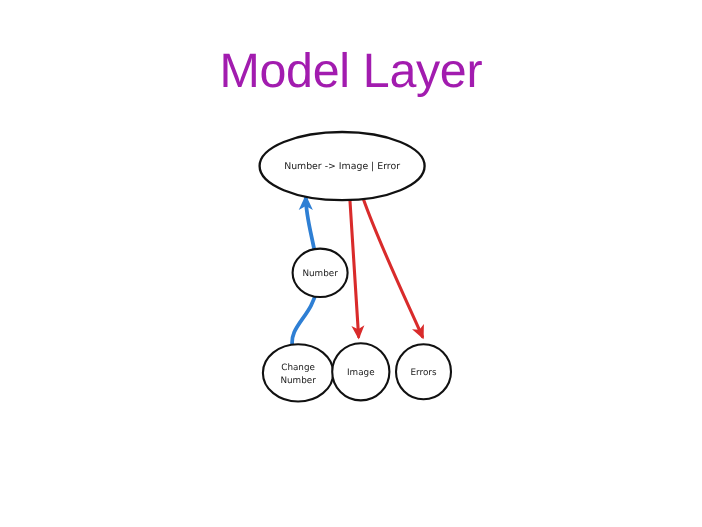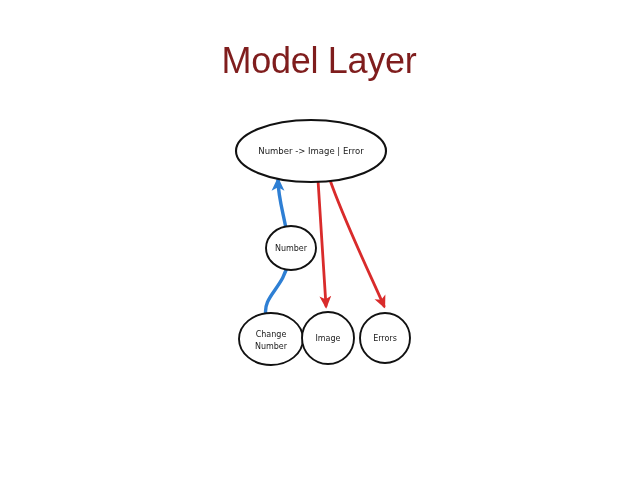--- a/index.html
+++ b/index.html
@@ -19,24 +19,24 @@
     height: 479px;
     background: #ffffff;
   }
   #slide-title {
     position: absolute;
     left: 0;
     top: 42px;
     width: 638px;
     text-align: center;
     font-family: "Liberation Sans", sans-serif;
-    font-size: 36px;
+    font-size: 44px;
     font-weight: 400;
     line-height: 1.05;
-    color: #7f1d1d;
+    color: #a21caf;
     letter-spacing: -0.3px;
     white-space: nowrap;
   }
   #diagram {
     position: absolute;
     left: 0;
     top: 0;
     width: 638px;
     height: 479px;
   }

